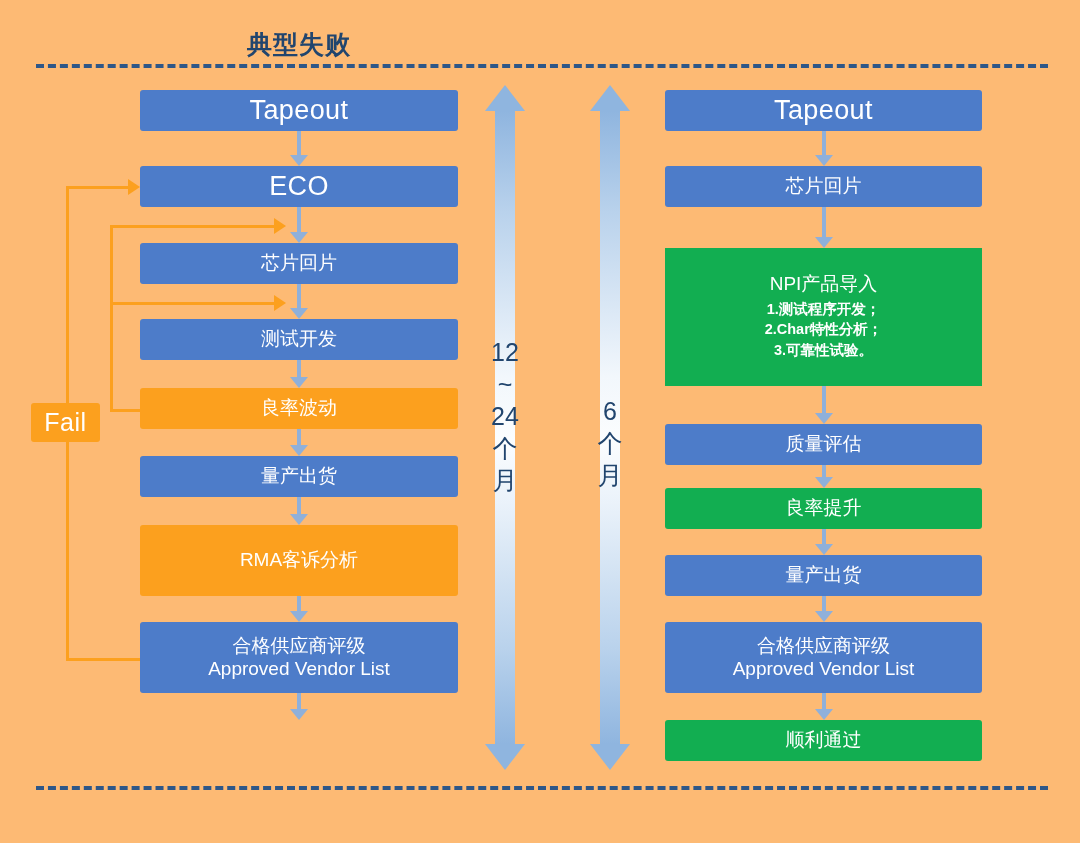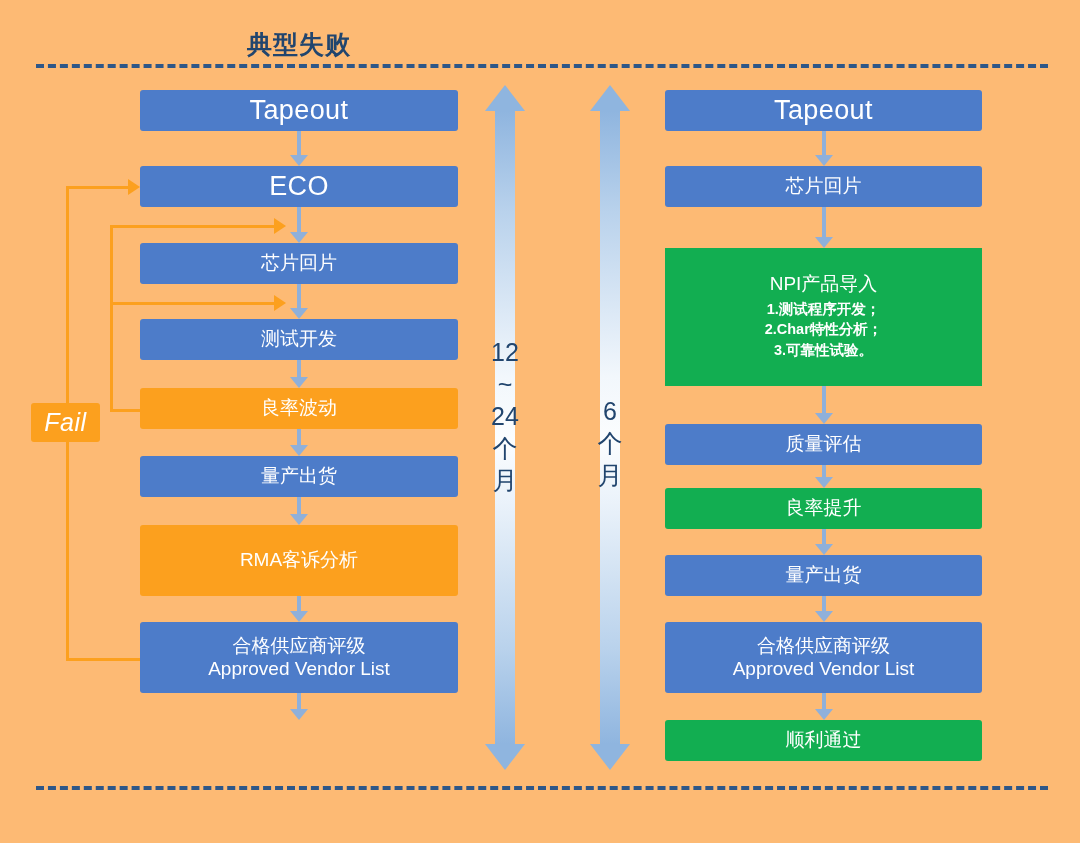--- a/index.html
+++ b/index.html
@@ -78,21 +78,20 @@
   .fail-tag {
     position: absolute;
     background: #FCA01E;
     border-radius: 3px;
     color: #ffffff;
     font-size: 25px;
     display: flex;
     align-items: center;
     justify-content: center;
     letter-spacing: .5px;
-    font-style: italic;
   }
 
   
   .flow-arrow {
     position: absolute;
     width: 18px;
   }
   .flow-arrow .stem {
     position: absolute;
     left: 7px;

